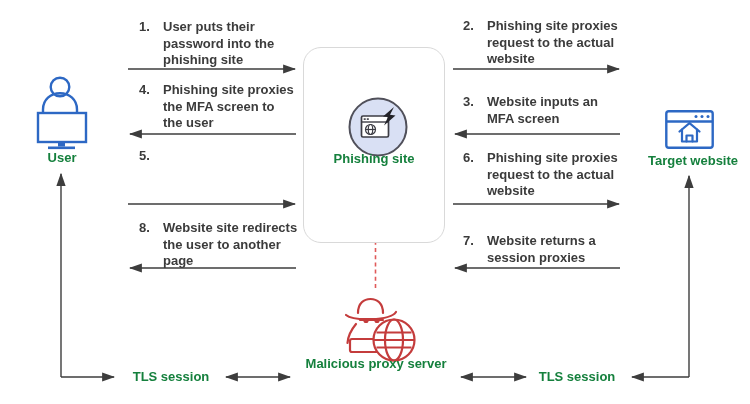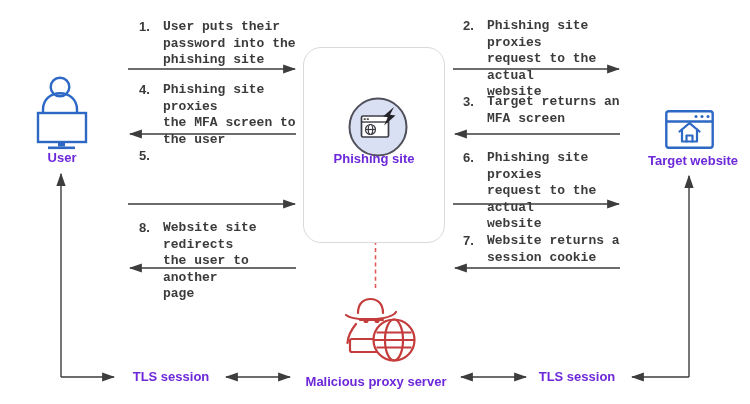--- a/index.html
+++ b/index.html
@@ -8,25 +8,25 @@
     font-family:"Liberation Sans", sans-serif;color:#3b3b3b;
   }
   .abs{position:absolute;}
   svg{display:block;}
   
   .step{
     position:absolute;display:flex;align-items:flex-start;
     font-size:13px;line-height:16.5px;font-weight:600;color:#3b3b3b;
   }
   .step .num{width:24px;flex:0 0 24px;}
-  .step .step-text{white-space:pre-line;font-family:Liberation Mono, monospace;}
+  .step .step-text{white-space:pre-line;}
   
   .node-label{
     position:absolute;font-size:13px;line-height:16px;font-weight:600;
-    color:#6d28d9;text-align:center;
+    color:#15803d;text-align:center;
   }
   
   .phish-box{
     position:absolute;left:303px;top:47px;width:142px;height:196px;
     background:#ffffff;border:1.5px solid #d9d9d9;border-radius:18px;
     box-sizing:border-box;
   }
   .overlay{position:absolute;left:0;top:0;pointer-events:none;}
 </style>
 </head>
@@ -120,21 +120,21 @@
     <circle cx="28" cy="24.5" r="2.6" fill="#c43c3c"></circle>
     <circle cx="39" cy="24.5" r="2.6" fill="#c43c3c"></circle>
     <g stroke="#c43c3c" stroke-width="2.2" fill="none">
       <circle cx="56" cy="44" r="20.5" fill="#ffffff"></circle>
       <ellipse cx="56" cy="44" rx="9" ry="20.5"></ellipse>
       <line x1="38.5" y1="36.5" x2="73.5" y2="36.5"></line>
       <line x1="35.5" y1="44" x2="76.5" y2="44"></line>
       <line x1="38.5" y1="51.5" x2="73.5" y2="51.5"></line>
     </g>
   </svg>
-  <div class="node-label" style="left:291px;top:374px;width:170px;">Malicious proxy server</div>
+  <div class="node-label" style="left:291px;top:356px;width:170px;">Malicious proxy server</div>
 
   <div class="step" style="left:139px;top:19px;width:160px;">
     <span class="num">1.</span>
     <span class="step-text">User puts their
 password into the
 phishing site</span>
   </div>
   <div class="step" style="left:139px;top:82px;width:160px;">
     <span class="num">4.</span>
     <span class="step-text">Phishing site proxies
@@ -152,31 +152,31 @@
   </div>
 
   <div class="step" style="left:463px;top:18px;width:165px;">
     <span class="num">2.</span>
     <span class="step-text">Phishing site proxies
 request to the actual
 website</span>
   </div>
   <div class="step" style="left:463px;top:94px;width:165px;">
     <span class="num">3.</span>
-    <span class="step-text">Target returns an
+    <span class="step-text">Website inputs an
 MFA screen</span>
   </div>
   <div class="step" style="left:463px;top:150px;width:165px;">
     <span class="num">6.</span>
     <span class="step-text">Phishing site proxies
 request to the actual
 website</span>
   </div>
   <div class="step" style="left:463px;top:233px;width:165px;">
     <span class="num">7.</span>
     <span class="step-text">Website returns a
-session cookie</span>
+session proxies</span>
   </div>
 
   <div class="node-label" style="left:128px;top:369px;width:86px;">TLS session</div>
   <div class="node-label" style="left:534px;top:369px;width:86px;">TLS session</div>
 
 </div>
 
 </body></html>

